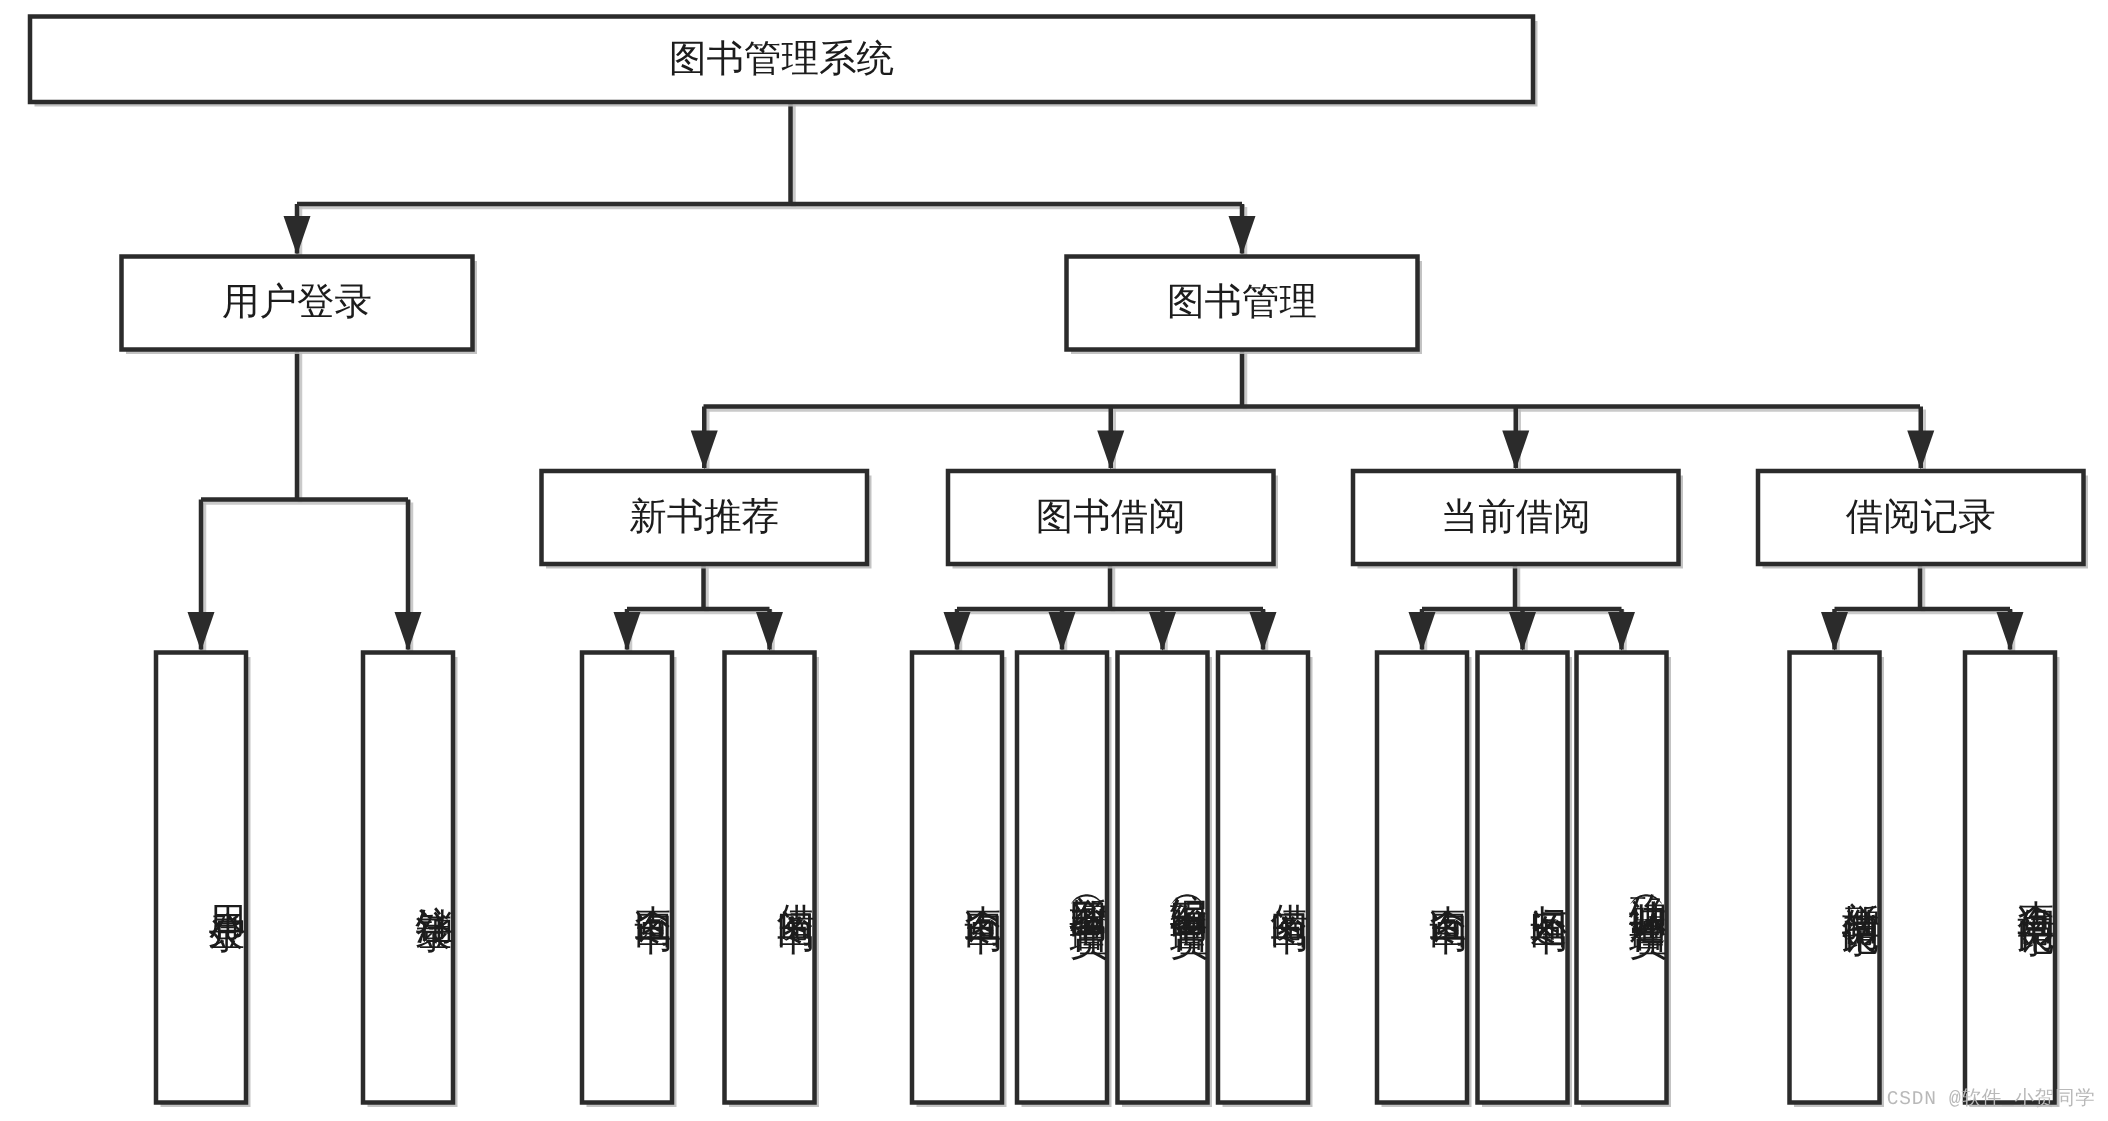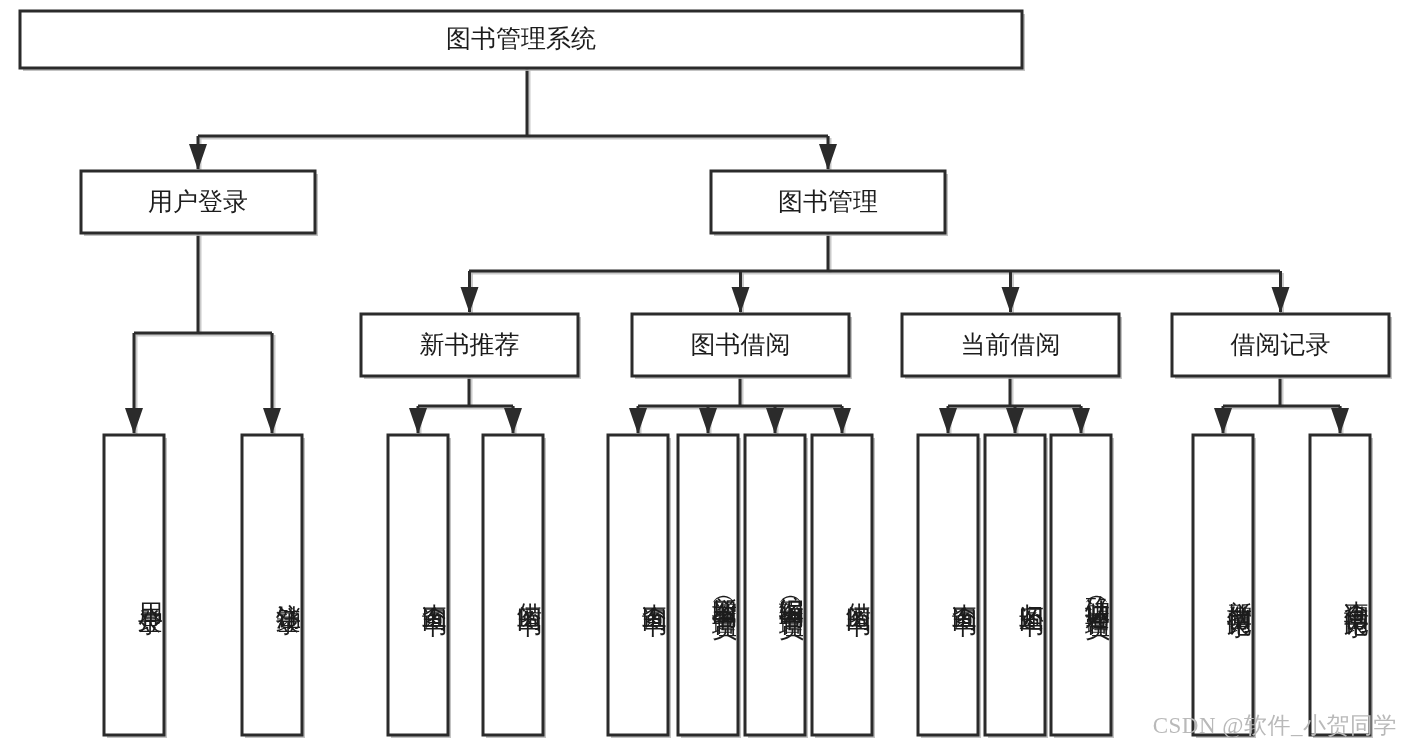--- a/index.html
+++ b/index.html
@@ -69,22 +69,22 @@
     display: flex;
     align-items: flex-start;
     justify-content: center;
     white-space: nowrap;
     pointer-events: none;
   }
   .watermark {
     position: absolute;
     right: 8px;
     bottom: 6px;
-    font-family: Liberation Serif, serif;
-    font-size: 23px;
+    font-family: Liberation Mono, monospace;
+    font-size: 13px;
     color: #b9b9b9;
     white-space: nowrap;
     letter-spacing: 0.5px;
   }
 </style>
 </head>
 <body>
 
 <div id="diagram-root">
 

